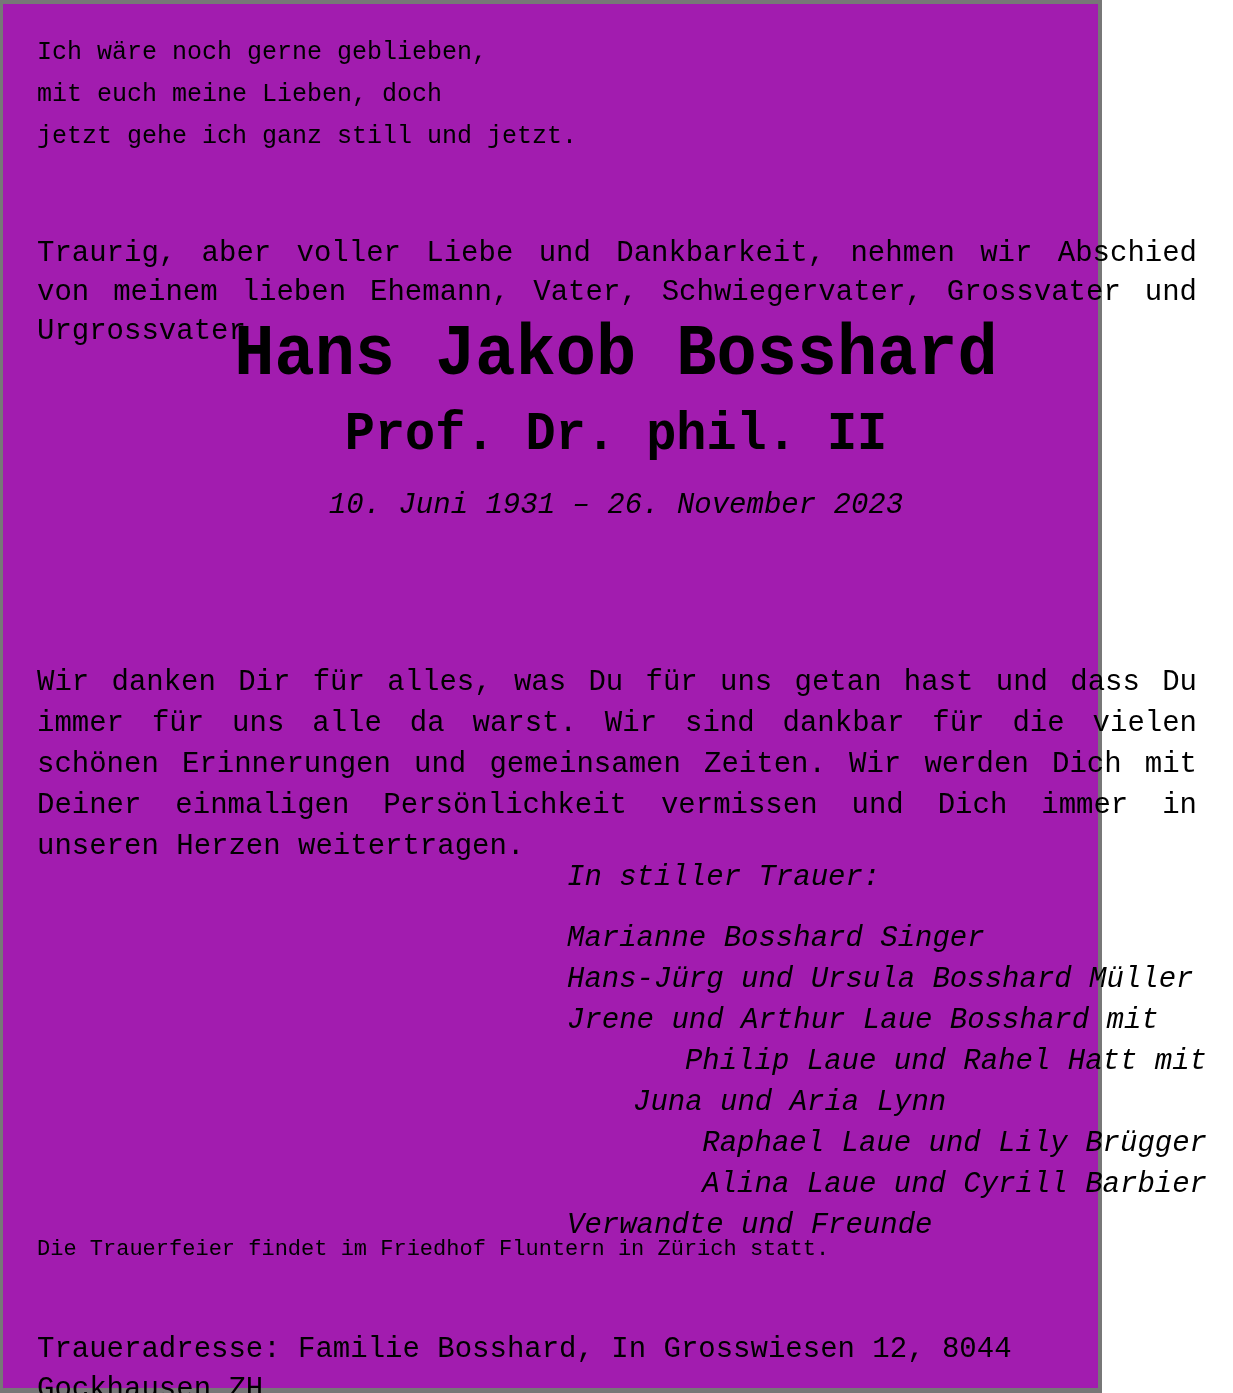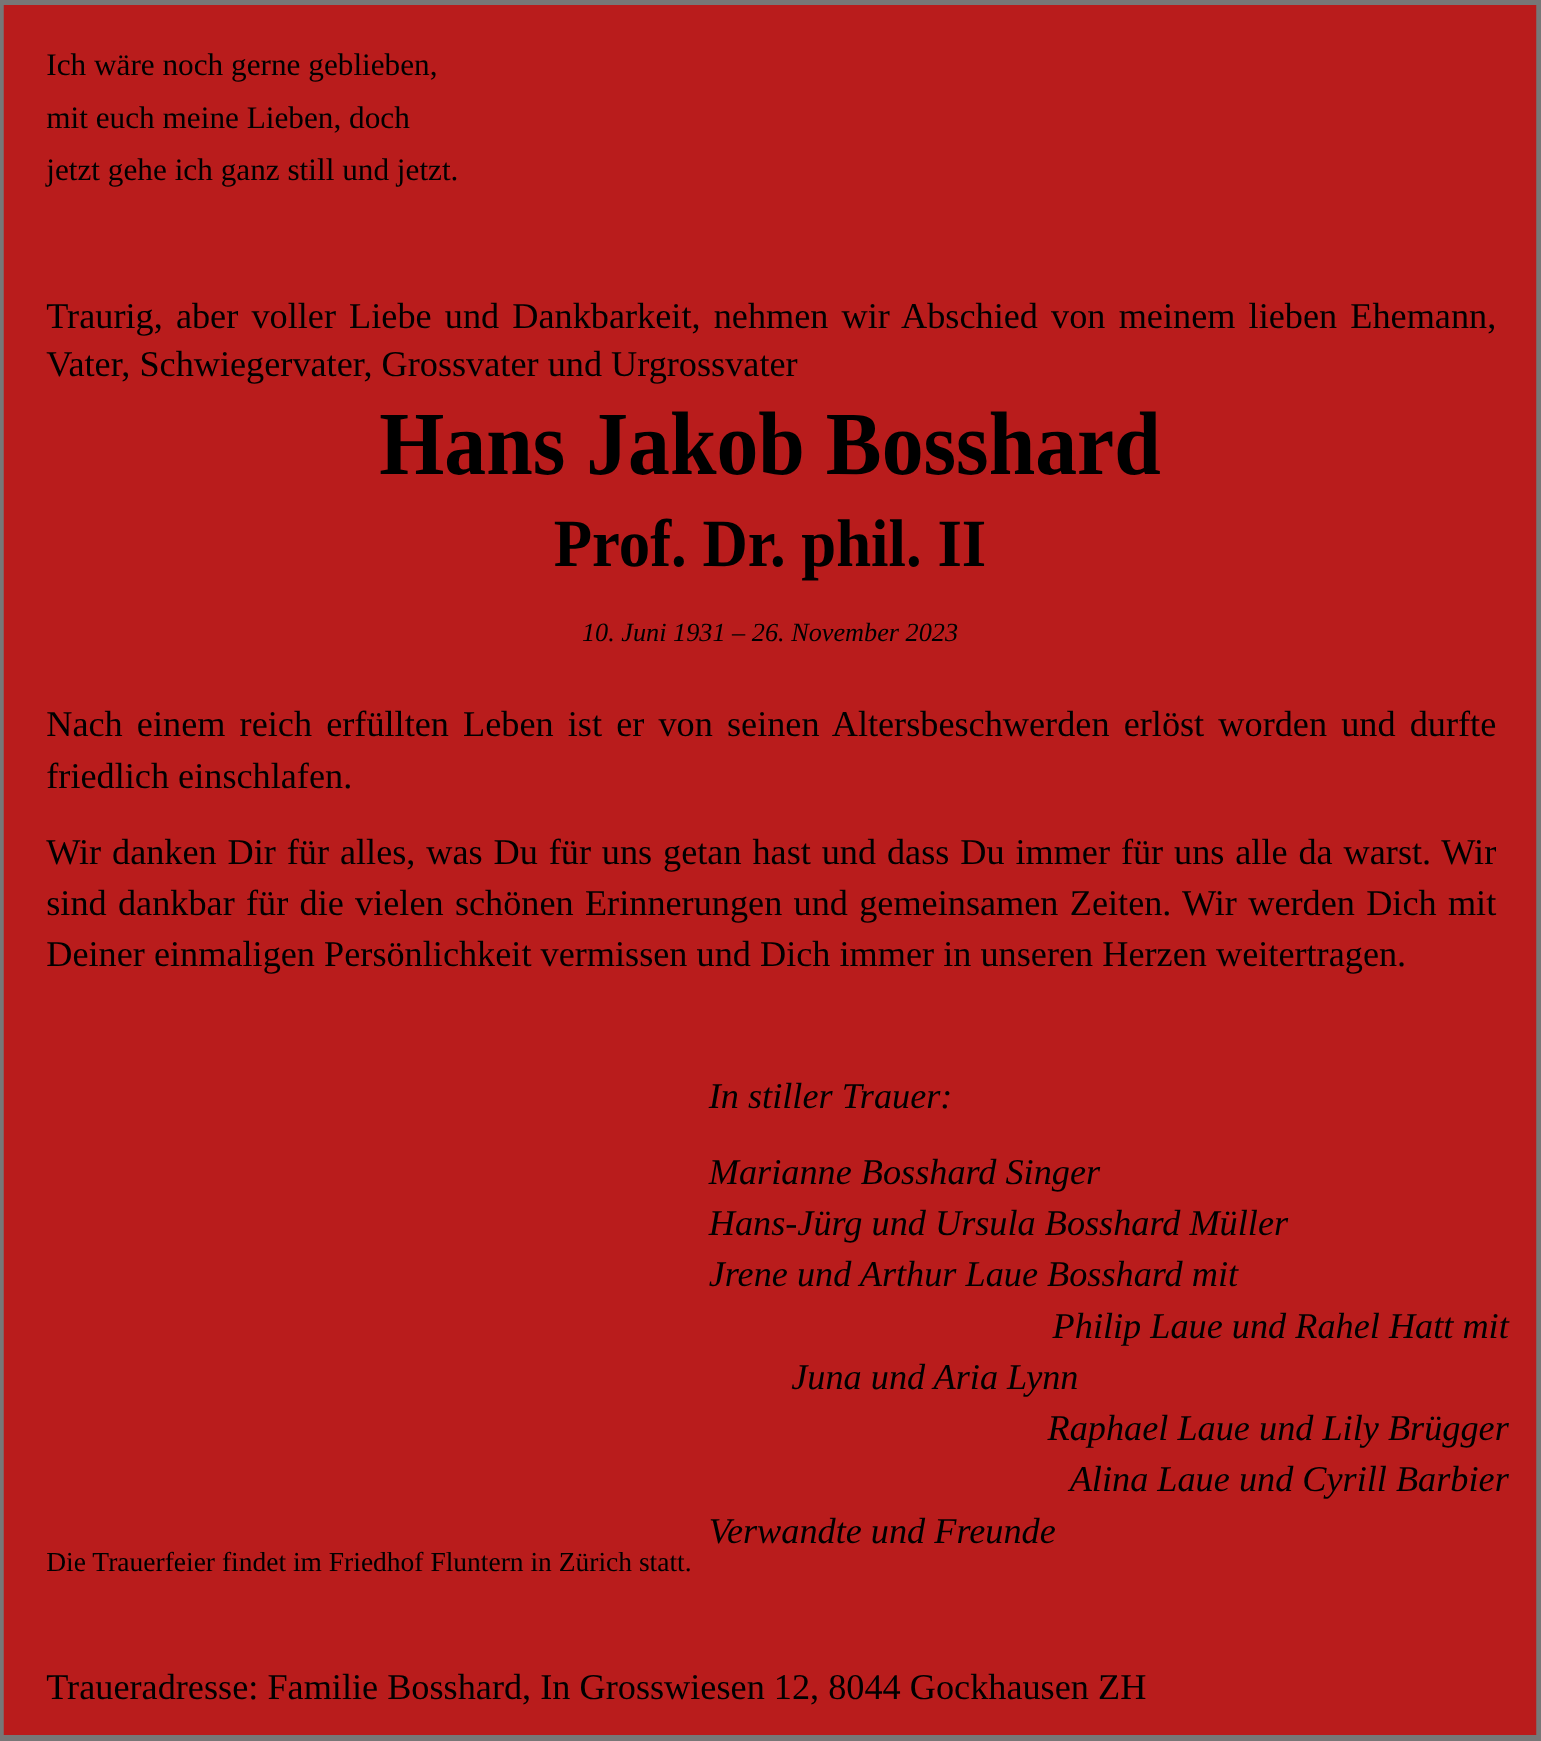--- a/index.html
+++ b/index.html
@@ -1,25 +1,25 @@
 <!DOCTYPE html>
 <html><head>
   <meta charset="utf-8">
   <style>
     html, body { margin: 0; padding: 0; background: #ffffff; }
     body { width: 1233px; height: 1393px; position: relative; overflow: hidden; }
     .frame {
       position: absolute; left: 0; top: 0;
-      width: 1233px; height: 1393px; box-sizing: border-box;
+      width: 1102px; height: 1393px; box-sizing: border-box;
       border-top: 4px solid #777777;
       border-left: 3px solid #777777;
       border-right: 4px solid #777777;
       border-bottom: 5px solid #777777;
-      background: #b91c1c;
-      font-family: Liberation Serif, serif;
+      background: #a21caf;
+      font-family: Liberation Mono, monospace;
       color: #000000;
     }
     .abs { position: absolute; margin: 0; }
     .poem {
       left: 34px; top: 28px; width: 600px;
       font-size: 25px; line-height: 42px;
     }
     .poem span { display: block; }
     .intro {
       left: 34px; top: 186px; width: 1160px;
@@ -31,21 +31,21 @@
       font-size: 72px; font-weight: bold; line-height: 86px;
       transform: scaleX(0.93); transform-origin: center;
     }
     .title {
       left: 0; top: 398px; width: 1226px; text-align: center;
       font-size: 54px; font-weight: bold; line-height: 66px;
       transform: scaleX(0.93); transform-origin: center;
     }
     .dates {
       left: 0; top: 482px; width: 1226px; text-align: center;
-      font-size: 21px; font-style: italic; line-height: 40px;
+      font-size: 29px; font-style: italic; line-height: 40px;
     }
     .body-p {
       left: 34px; width: 1160px;
       font-size: 29px; line-height: 41px;
       text-align: justify; text-align-last: left;
     }
     .p1 { top: 556px; }
     .p2 { top: 658px; }
     .mourners {
       left: 564px; top: 853px; width: 640px;
@@ -74,21 +74,20 @@
     <span>mit euch meine Lieben, doch</span>
     <span>jetzt gehe ich ganz still und jetzt.</span>
   </div>
 
   <p class="abs intro">Traurig, aber voller Liebe und Dankbarkeit, nehmen wir Abschied von meinem lieben Ehemann, Vater, Schwiegervater, Grossvater und Urgrossvater</p>
 
   <h1 class="abs name">Hans Jakob Bosshard</h1>
   <h2 class="abs title">Prof. Dr. phil. II</h2>
   <p class="abs dates">10. Juni 1931 – 26. November 2023</p>
 
-  <p class="abs body-p p1">Nach einem reich erfüllten Leben ist er von seinen Altersbeschwerden erlöst worden und durfte friedlich einschlafen.</p>
   <p class="abs body-p p2">Wir danken Dir für alles, was Du für uns getan hast und dass Du immer für uns alle da warst. Wir sind dankbar für die vielen schönen Erinnerungen und gemeinsamen Zeiten. Wir werden Dich mit Deiner einmaligen Persönlichkeit vermissen und Dich immer in unseren Herzen weitertragen.</p>
 
   <div class="abs mourners">
     <span class="head">In stiller Trauer:</span>
     <span class="row">Marianne Bosshard Singer</span>
     <span class="row">Hans-Jürg und Ursula Bosshard Müller</span>
     <span class="row">Jrene und Arthur Laue Bosshard mit</span>
     <span class="row ind1">Philip Laue und Rahel Hatt mit</span>
     <span class="row ind2">Juna und Aria Lynn</span>
     <span class="row ind1">Raphael Laue und Lily Brügger</span>

